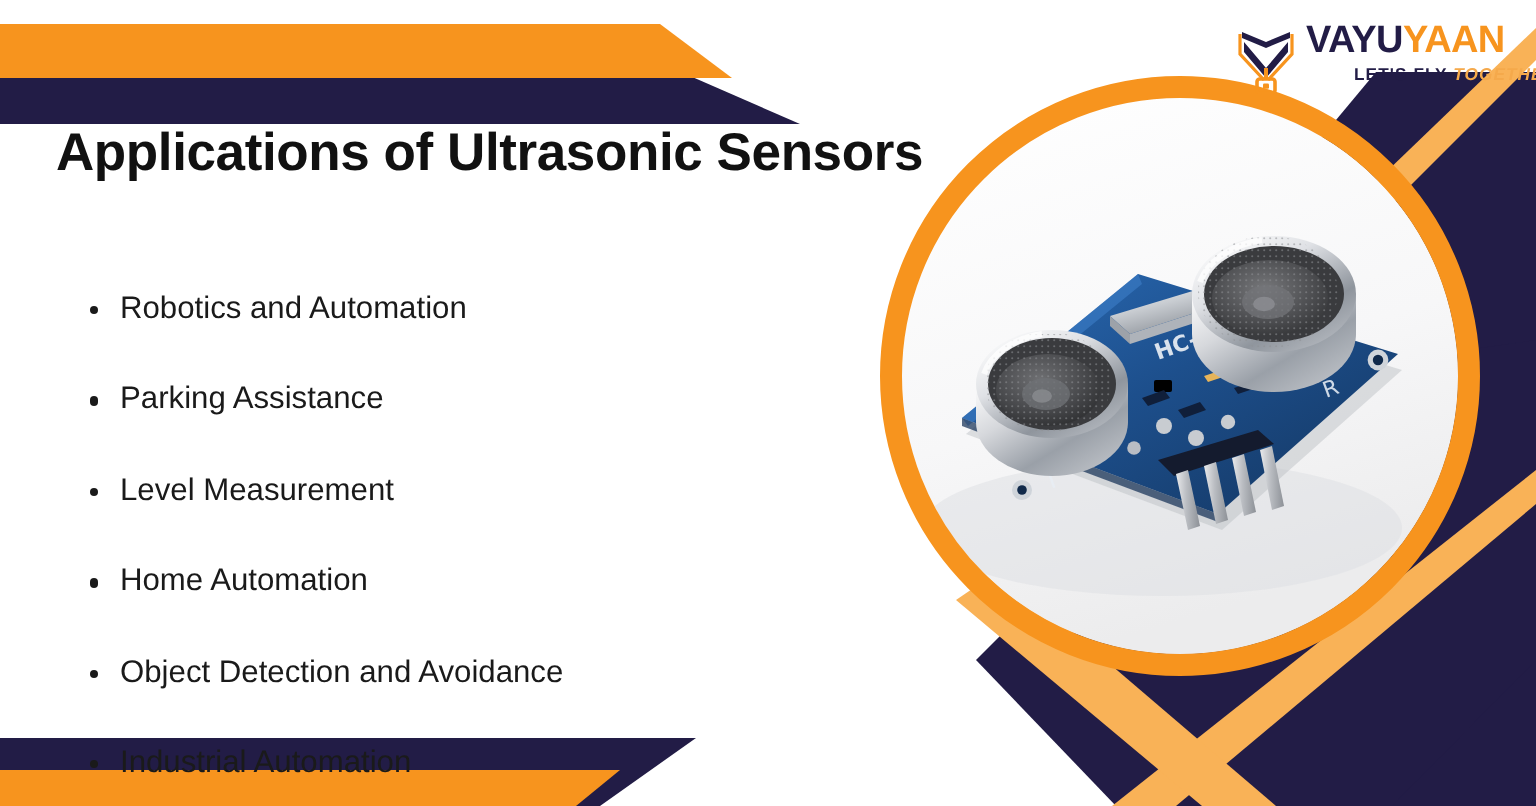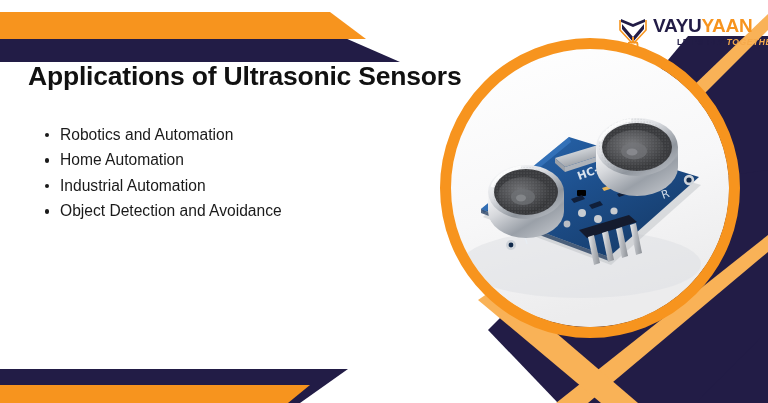--- a/index.html
+++ b/index.html
@@ -79,37 +79,38 @@
     margin:0;
     padding:0 0 0 26px;
     list-style:none;
   }
   .bullets li{
     position:relative;
     font-size:15.6px;
     color:#1a1a1a;
     line-height:25.4px;
     white-space:nowrap;
+    margin-top:20px;
   }
   .bullets li::before{
     content:"";
     position:absolute;
     left:-15px; top:11px;
     width:4.4px;height:4.4px;
     border-radius:50%;
     background:#1a1a1a;
   }
 
   
   .logo{
     position:absolute;
     left:618px; top:11px;
     width:145px; height:42px;
     display:flex;
-    align-items:center;
+    align-items:flex-start;
     gap:5px;
   }
   .logo-mark{width:30px;height:36px;flex:0 0 auto;}
   .logo-mark svg{display:block;}
   .logo-text{display:flex;flex-direction:column;justify-content:center;}
   .logo-word{
     font-size:19px;
     font-weight:bold;
     letter-spacing:-0.3px;
     line-height:20px;
@@ -291,23 +292,25 @@
     <svg width="420" height="62" viewBox="0 0 420 62" xmlns="http://www.w3.org/2000/svg">
       <polygon points="0,28 348,28 300,62 0,62" fill="#221C46"></polygon>
       <polygon points="0,44 310,44 288,62 0,62" fill="#F7941E"></polygon>
     </svg>
   </div>
 
   <div class="title">Applications of Ultrasonic Sensors</div>
 
   <ul class="bullets">
     <li>Robotics and Automation</li>
+    <li>Parking Assistance</li>
+    <li>Level Measurement</li>
     <li>Home Automation</li>
+    <li>Object Detection and Avoidance</li>
     <li>Industrial Automation</li>
-    <li>Object Detection and Avoidance</li>
   </ul>
 
   <div class="logo">
     <div class="logo-mark">
       <svg width="30" height="36" viewBox="0 0 30 36" xmlns="http://www.w3.org/2000/svg">
 
         <polygon points="3,5 15,10 27,5 27,8 15,13 3,8" fill="#221C46"></polygon>
 
         <polygon points="4,10 15,23 26,10 26,15 15,28 4,15" fill="#221C46"></polygon>
 

